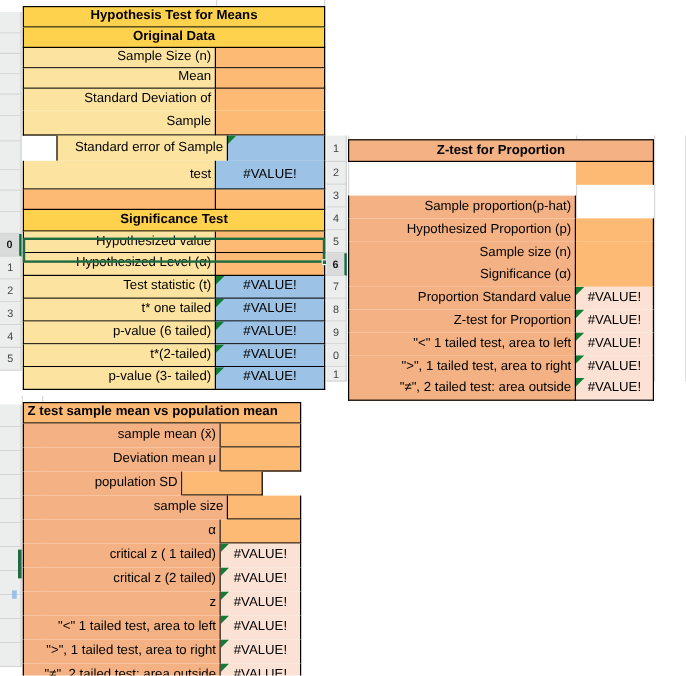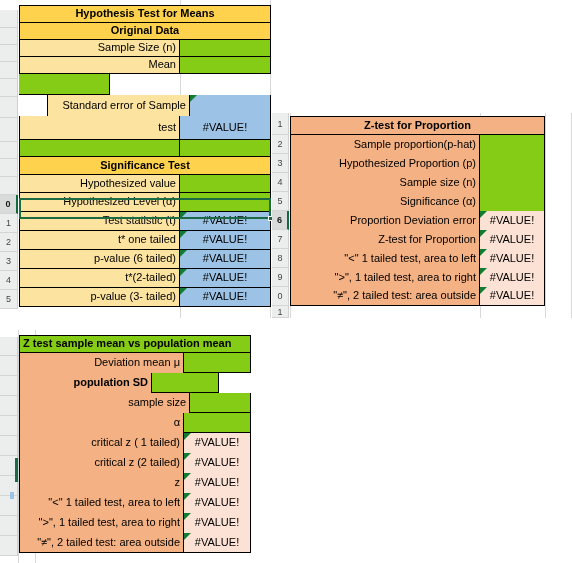--- a/index.html
+++ b/index.html
@@ -70,21 +70,21 @@
   
   .bgline {
     position: absolute;
     background: #d8d8d8;
   }
 
   
   .hdr-gold   { background: #ffd24d; }
   .lbl-gold   { background: #fce3a0; }
   .val-blue   { background: #9cc3e5; }
-  .val-white  { background: #84cc16; }
+  .val-white  { background: #fdba74; }
   .hdr-orange { background: #f4b183; }
   .lbl-orange { background: #f4b183; }
   .val-peach  { background: #fbe2d4; }
 
   
   .bd   { border: 1px solid #000; }
   .nbt  { border-top: none; }
 
   
   .errtri::before {
@@ -168,20 +168,25 @@
     <div class="cell r lbl-gold bd nbt" style="width:161px;height:17px;">Sample Size (n)</div>
     <div class="cell c val-white bd nbt" style="width:91px;height:17px;border-left:none;"></div>
   </div>
 
   <div class="grid-row">
     <div class="cell r lbl-gold bd nbt" style="width:161px;height:17px;">Mean</div>
     <div class="cell c val-white bd nbt" style="width:91px;height:17px;border-left:none;"></div>
   </div>
 
   <div class="grid-row">
+    <div class="cell r lbl-gold bd nbt" style="width:161px;height:18px;border-bottom:none;">Standard Deviation of</div>
+    <div class="cell c val-white bd nbt" style="width:91px;height:18px;border-left:none;border-bottom:none;"></div>
+  </div>
+  <div class="grid-row">
+    <div class="cell r lbl-gold bd nbt" style="width:161px;height:21px;">Sample</div>
     <div class="cell c val-white bd nbt" style="width:91px;height:21px;border-left:none;"></div>
   </div>
 
   <div class="grid-row">
     <div class="cell r lbl-gold bd nbt" style="width:161px;height:21px;border-bottom:none;margin-left:28px;">Standard error of Sample</div>
     <div class="cell c val-blue bd nbt errtri" style="width:91px;height:21px;border-left:none;border-bottom:none;"></div>
   </div>
   <div class="grid-row">
     <div class="cell r lbl-gold bd nbt" style="width:161px;height:24px;">test</div>
     <div class="cell c val-blue bd nbt bold" style="width:91px;height:24px;border-left:none;font-weight:normal;">#VALUE!</div>
@@ -249,38 +254,38 @@
   <div class="gutter-cell" style="height:12px;">1</div>
 </div>
 
 <div class="sheet" style="left:290px;top:116px;width:255px;">
 
   <div class="grid-row">
     <div class="cell c bold hdr-orange bd" style="width:255px;height:19px;">Z-test for Proportion</div>
   </div>
 
   <div class="grid-row">
-    <div class="cell r lbl-orange bd nbt" style="width:190px;height:19px;border-bottom:none;">Sample proportion(p-hat)</div>
+    <div class="cell r lbl-orange bd nbt" style="width:190px;height:19px;border-bottom:none;margin-top:28px;">Sample proportion(p-hat)</div>
     <div class="cell c val-white bd nbt" style="width:65px;height:19px;border-left:none;border-bottom:none;"></div>
   </div>
   <div class="grid-row">
     <div class="cell r lbl-orange bd nbt" style="width:190px;height:19px;border-bottom:none;">Hypothesized Proportion (p)</div>
     <div class="cell c val-white bd nbt" style="width:65px;height:19px;border-left:none;border-bottom:none;"></div>
   </div>
   <div class="grid-row">
     <div class="cell r lbl-orange bd nbt" style="width:190px;height:19px;border-bottom:none;">Sample size (n)</div>
     <div class="cell c val-white bd nbt" style="width:65px;height:19px;border-left:none;border-bottom:none;"></div>
   </div>
   <div class="grid-row">
     <div class="cell r lbl-orange bd nbt" style="width:190px;height:19px;border-bottom:none;">Significance (α)</div>
     <div class="cell c val-white bd nbt" style="width:65px;height:19px;border-left:none;border-bottom:none;"></div>
   </div>
 
   <div class="grid-row">
-    <div class="cell r lbl-orange bd nbt" style="width:190px;height:19px;border-bottom:none;">Proportion Deviation error</div>
+    <div class="cell r lbl-orange bd nbt" style="width:190px;height:19px;border-bottom:none;">Proportion Standard value</div>
     <div class="cell c val-peach bd nbt errtri" style="width:65px;height:19px;border-left:none;border-bottom:none;">#VALUE!</div>
   </div>
   <div class="grid-row">
     <div class="cell r lbl-orange bd nbt" style="width:190px;height:19px;border-bottom:none;">Z-test for Proportion</div>
     <div class="cell c val-peach bd nbt errtri" style="width:65px;height:19px;border-left:none;border-bottom:none;">#VALUE!</div>
   </div>
   <div class="grid-row">
     <div class="cell r lbl-orange bd nbt" style="width:190px;height:19px;border-bottom:none;">"&lt;"  1 tailed test, area to left</div>
     <div class="cell c val-peach bd nbt errtri" style="width:65px;height:19px;border-left:none;border-bottom:none;">#VALUE!</div>
   </div>
@@ -312,25 +317,29 @@
 <div class="gutter-selmark" style="left:15px;top:458px;height:24px;"></div>
 <div class="tiny-blue" style="left:10px;top:492px;"></div>
 
 <div class="sheet" style="left:19px;top:335px;width:232px;">
 
   <div class="grid-row">
     <div class="cell l bold val-white bd" style="width:232px;height:18px;">Z test sample mean vs population mean</div>
   </div>
 
   <div class="grid-row">
+    <div class="cell r lbl-orange bd nbt" style="width:165px;height:20px;border-bottom:none;">sample mean (x̄)</div>
+    <div class="cell c val-white bd nbt" style="width:67px;height:20px;border-left:none;"></div>
+  </div>
+  <div class="grid-row">
     <div class="cell r lbl-orange bd nbt" style="width:165px;height:20px;border-bottom:none;">Deviation mean μ</div>
     <div class="cell c val-white bd nbt" style="width:67px;height:20px;border-left:none;"></div>
   </div>
   <div class="grid-row">
-    <div class="cell r lbl-orange bd nbt" style="width:133px;height:20px;border-bottom:none;font-weight:bold;">population SD</div>
+    <div class="cell r lbl-orange bd nbt" style="width:133px;height:20px;border-bottom:none;">population SD</div>
     <div class="cell c val-white bd nbt" style="width:67px;height:20px;border-left:none;"></div>
   </div>
   <div class="grid-row">
     <div class="cell r lbl-orange bd nbt" style="width:190px;height:20px;border-bottom:none;">sample size</div>
     <div class="cell c val-white bd nbt" style="width:67px;height:20px;border-left:none;"></div>
   </div>
   <div class="grid-row">
     <div class="cell r lbl-orange bd nbt" style="width:165px;height:20px;border-bottom:none;">α</div>
     <div class="cell c val-white bd nbt" style="width:67px;height:20px;border-left:none;"></div>
   </div>

